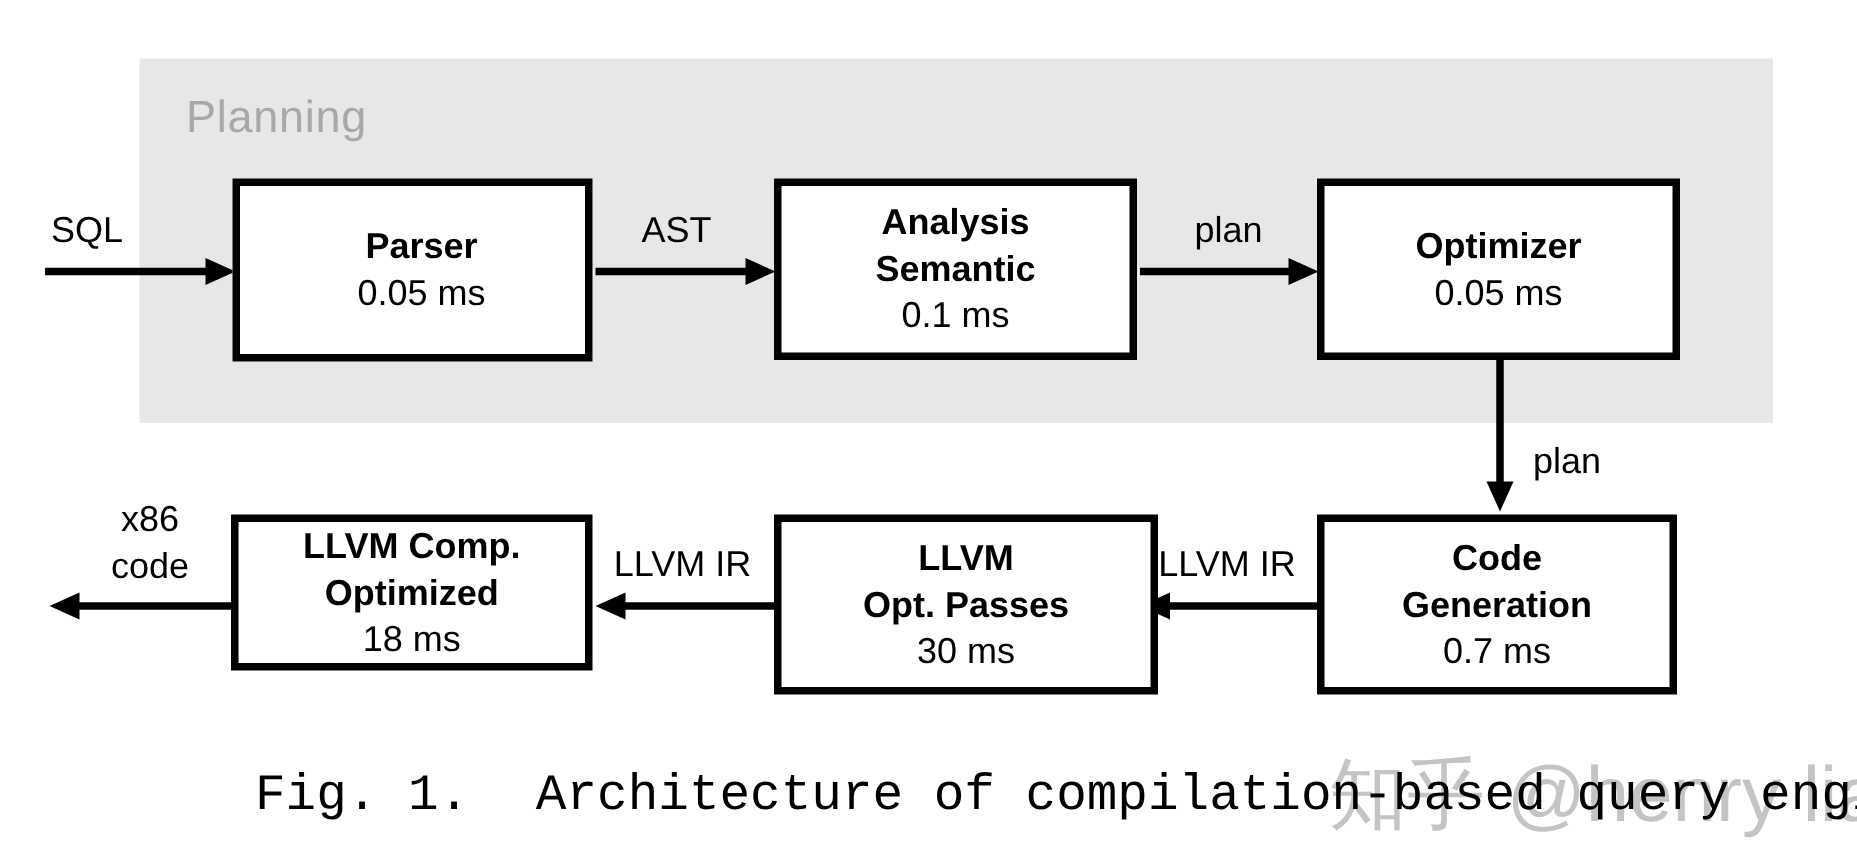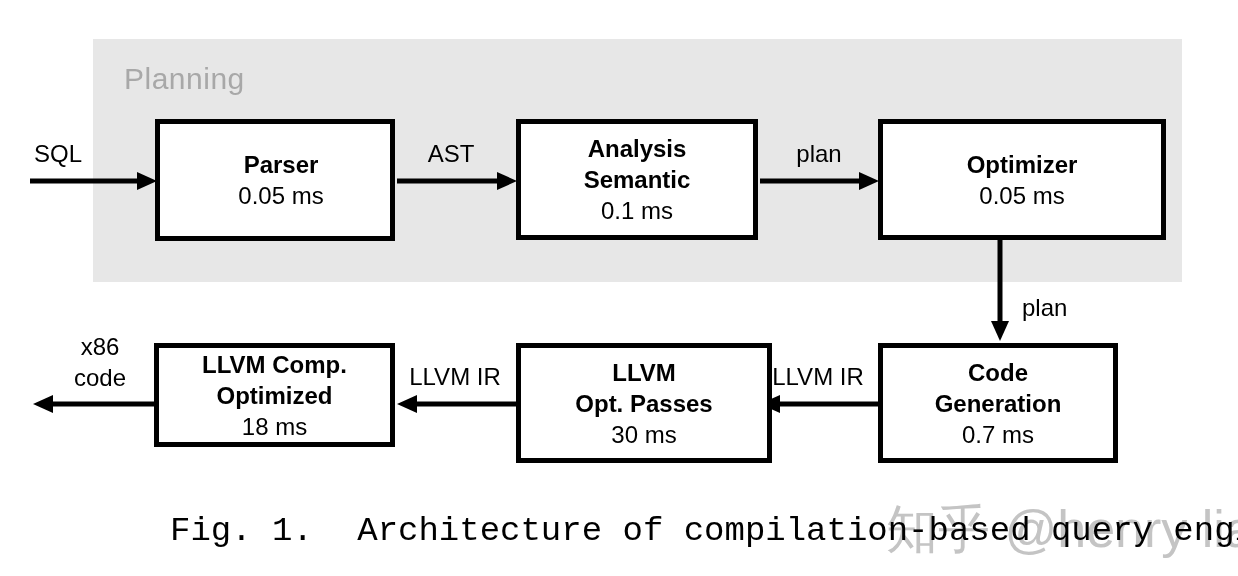--- a/index.html
+++ b/index.html
@@ -35,21 +35,21 @@
     align-items: center;
     justify-content: center;
     text-align: center;
     font-size: 24px;
     line-height: 31px;
   }
   .node .title { font-weight: bold; }
   .node .time { font-weight: normal; }
   #node-parser          { left: 155px; top: 119px; width: 240px; height: 122px; padding-left: 12px; }
   #node-semantic        { left: 516px; top: 119px; width: 242px; height: 121px; }
-  #node-optimizer       { left: 878px; top: 119px; width: 288px; height: 121px; }
+  #node-optimizer       { left: 878px; top: 119px; width: 242px; height: 121px; }
   #node-llvm-comp       { left: 154px; top: 343px; width: 241px; height: 104px; }
   #node-llvm-opt        { left: 516px; top: 343px; width: 256px; height: 120px; }
   #node-codegen         { left: 878px; top: 343px; width: 240px; height: 120px; }
   #edge-layer {
     position: absolute;
     left: 0; top: 0;
     width: 1238px; height: 576px;
     pointer-events: none;
   }
   #edge-layer line { stroke: #000000; stroke-width: 5; }

